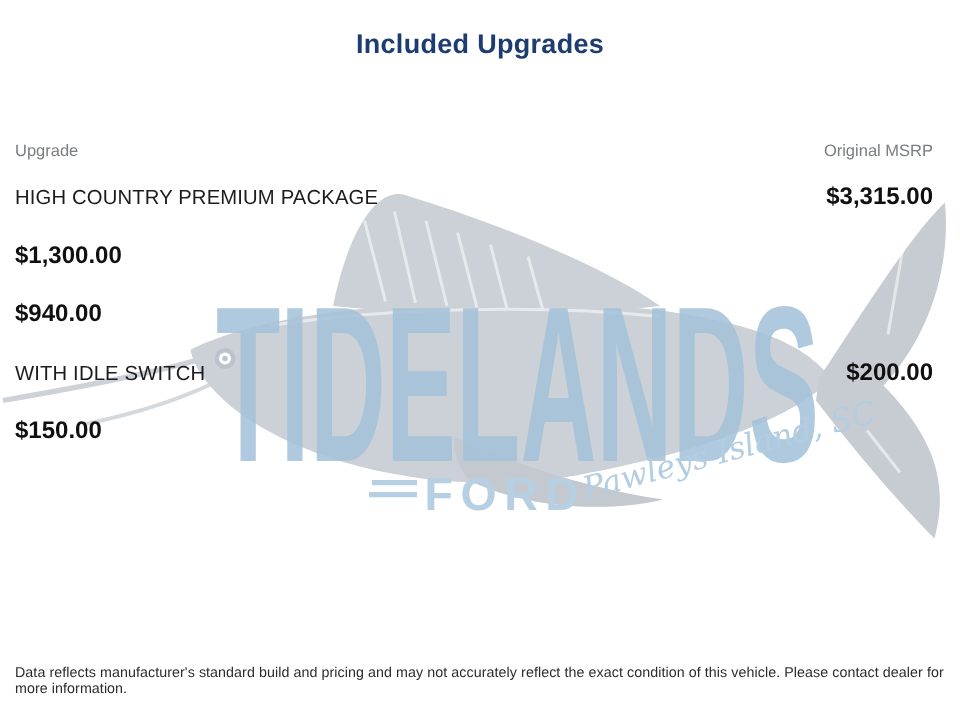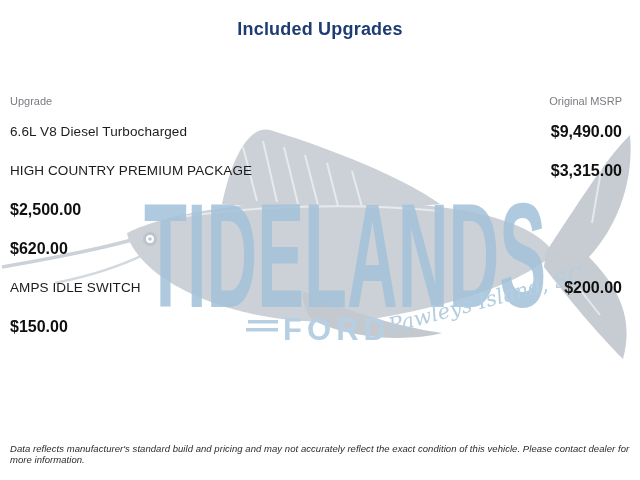--- a/index.html
+++ b/index.html
@@ -40,21 +40,21 @@
   .row-label{
     font-size:13.5px;color:#1c1c1e;line-height:17px;
     max-width:355px;letter-spacing:.1px;
   }
   .row-price{
     font-size:16px;font-weight:bold;color:#101010;line-height:17px;
     white-space:nowrap;
   }
   .disclaimer{
     position:absolute;left:10px;top:443px;right:6px;
-    font-size:9.5px;font-style:italic;color:#2b2b2b;
+    font-size:9.5px;color:#2b2b2b;
     letter-spacing:.05px;
   }
 </style>
 </head>
 <body>
 
 <div class="page">
 
   <svg class="watermark" viewBox="0 0 640 260" aria-hidden="true">
     <g>
@@ -100,35 +100,31 @@
     <h1 class="page-title">Included Upgrades</h1>
 
     <div class="upgrade-table">
       <div class="table-header">
         <span>Upgrade</span>
         <span>Original MSRP</span>
       </div>
 
       <div class="rows">
         <div class="row">
-          <span class="row-label">6.6L V8 Diesel Turbocharged</span>
-          <span class="row-price">$9,490.00</span>
-        </div>
-        <div class="row">
           <span class="row-label">HIGH COUNTRY PREMIUM PACKAGE</span>
           <span class="row-price">$3,315.00</span>
         </div>
         <div class="row">
-          <span class="row-price">$2,500.00</span>
+          <span class="row-price">$1,300.00</span>
         </div>
         <div class="row">
-          <span class="row-price">$620.00</span>
+          <span class="row-price">$940.00</span>
         </div>
         <div class="row">
-          <span class="row-label">AMPS IDLE SWITCH</span>
+          <span class="row-label">WITH IDLE SWITCH</span>
           <span class="row-price">$200.00</span>
         </div>
         <div class="row">
           <span class="row-price">$150.00</span>
         </div>
       </div>
     </div>
 
     <div class="disclaimer">Data reflects manufacturer's standard build and pricing and may not accurately reflect the exact condition of this vehicle. Please contact dealer for more information.</div>
   </div>

